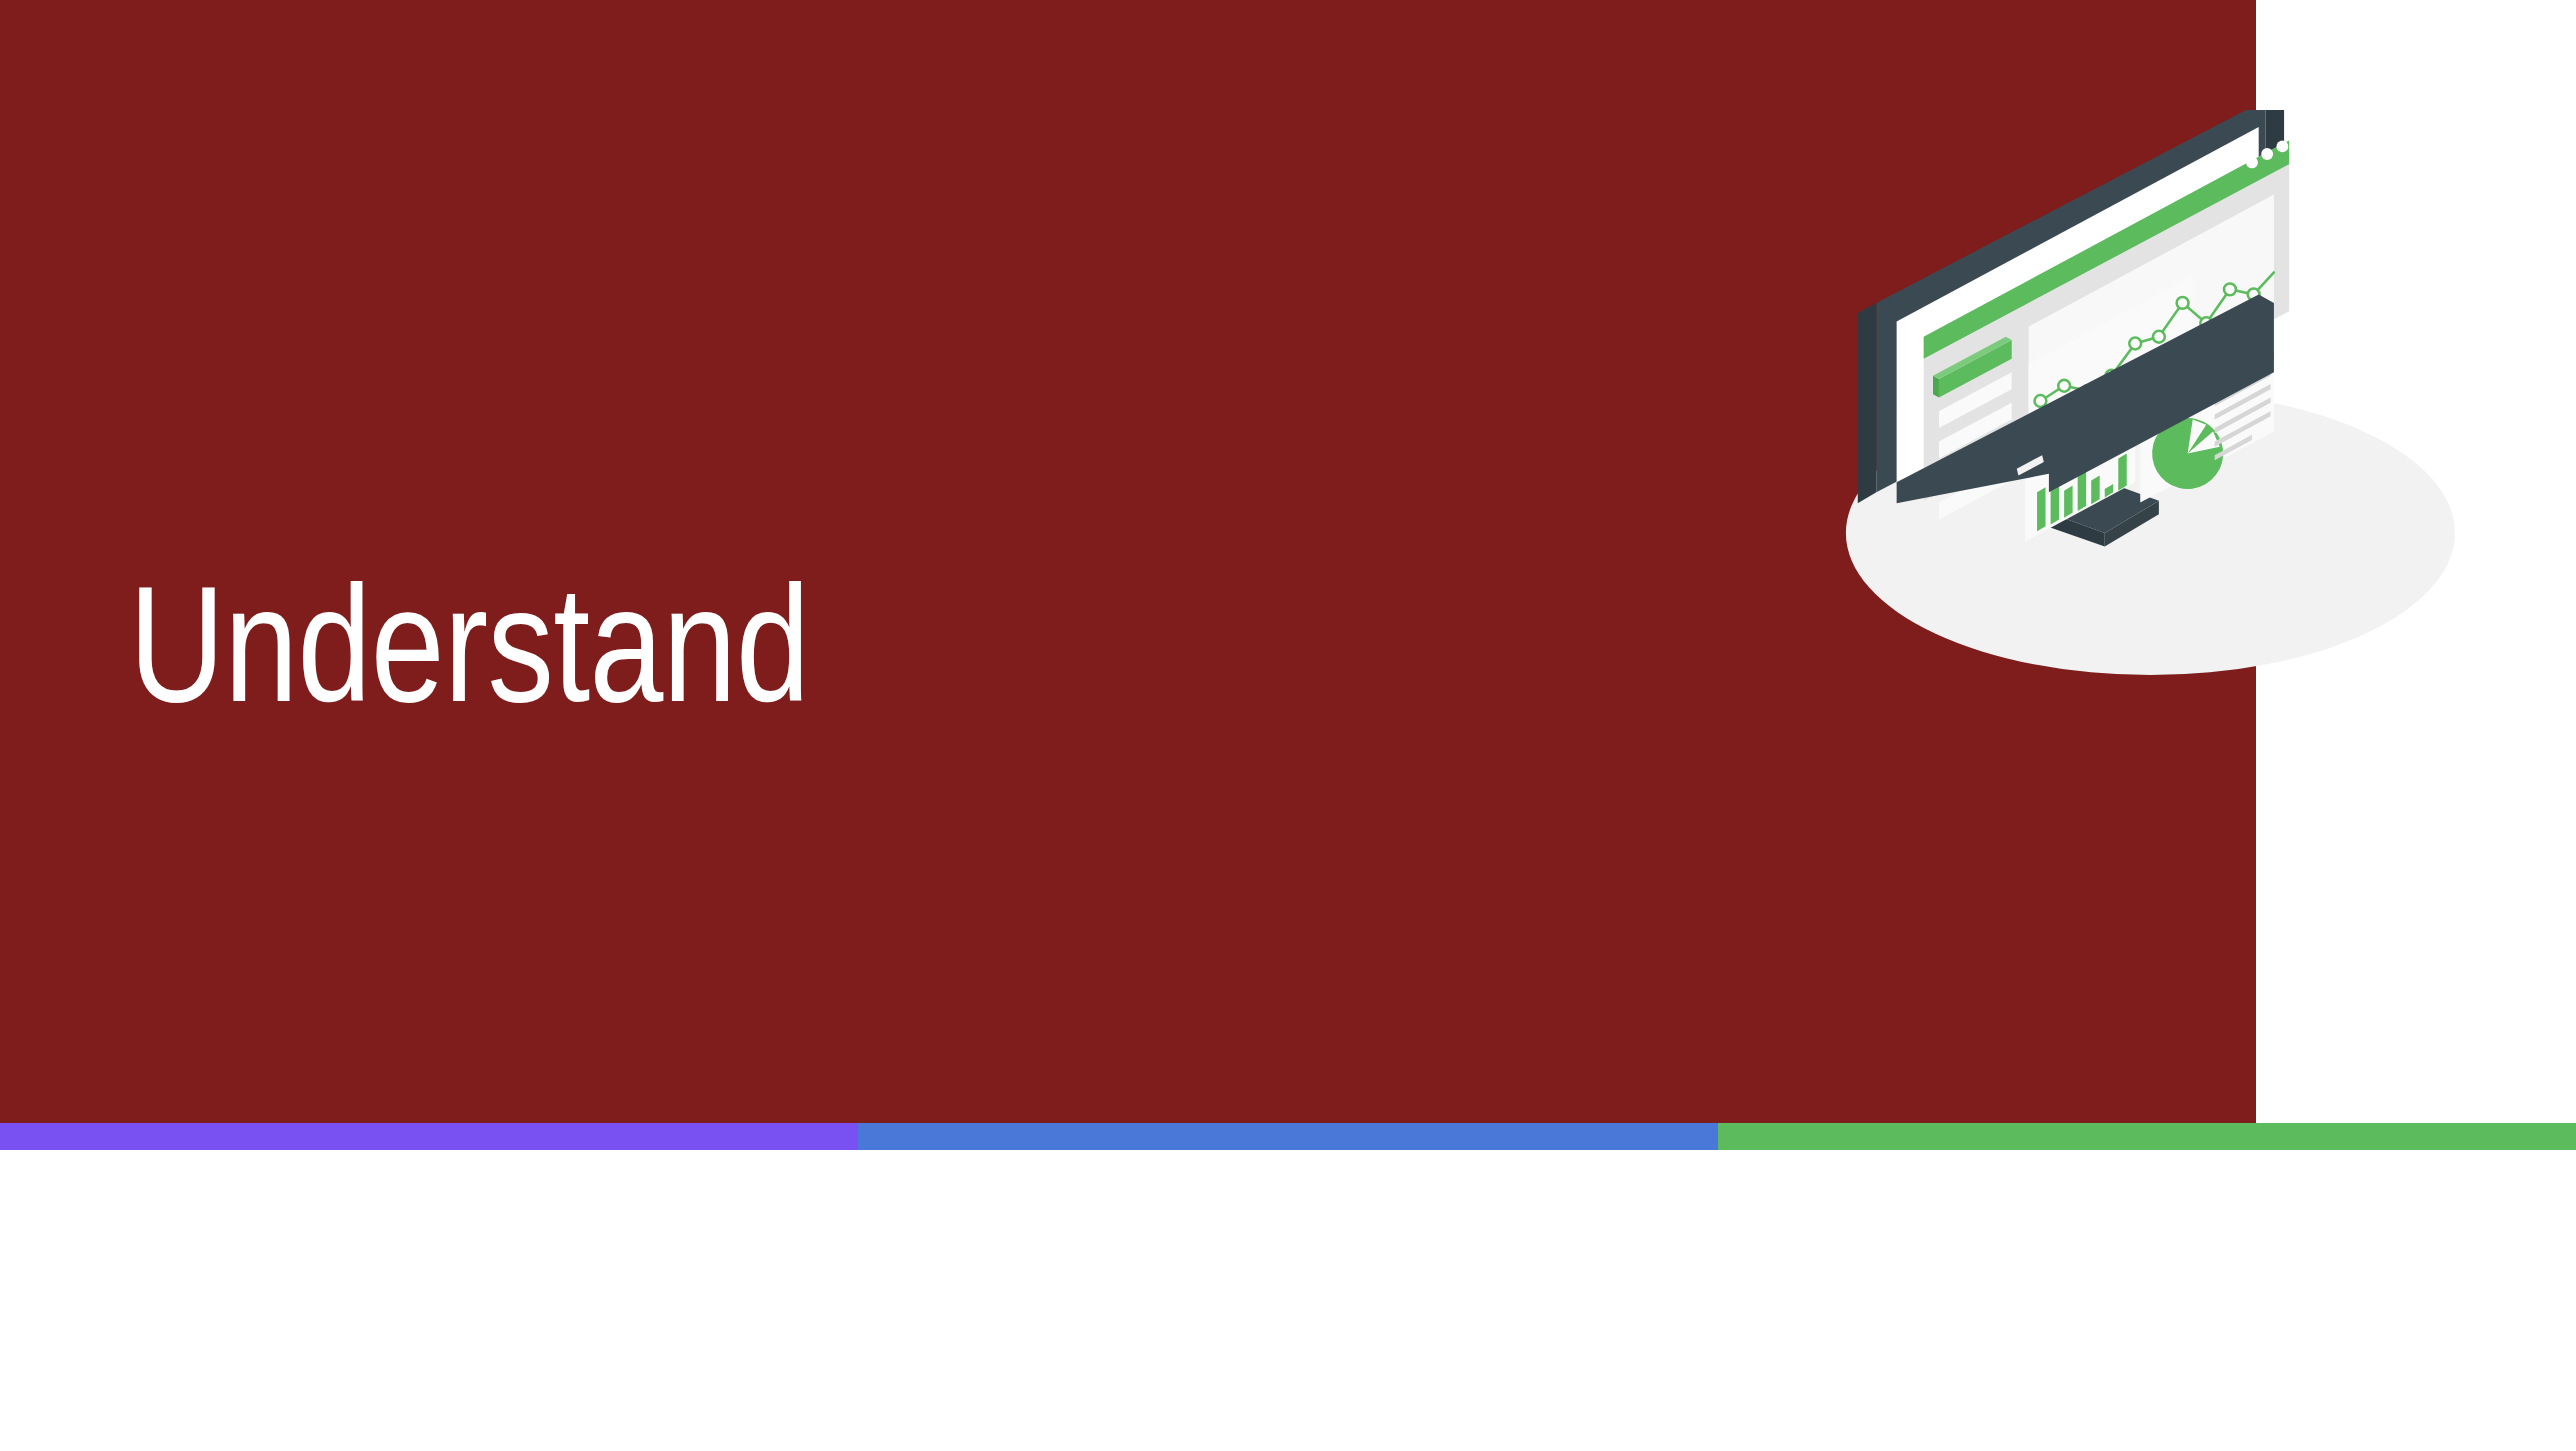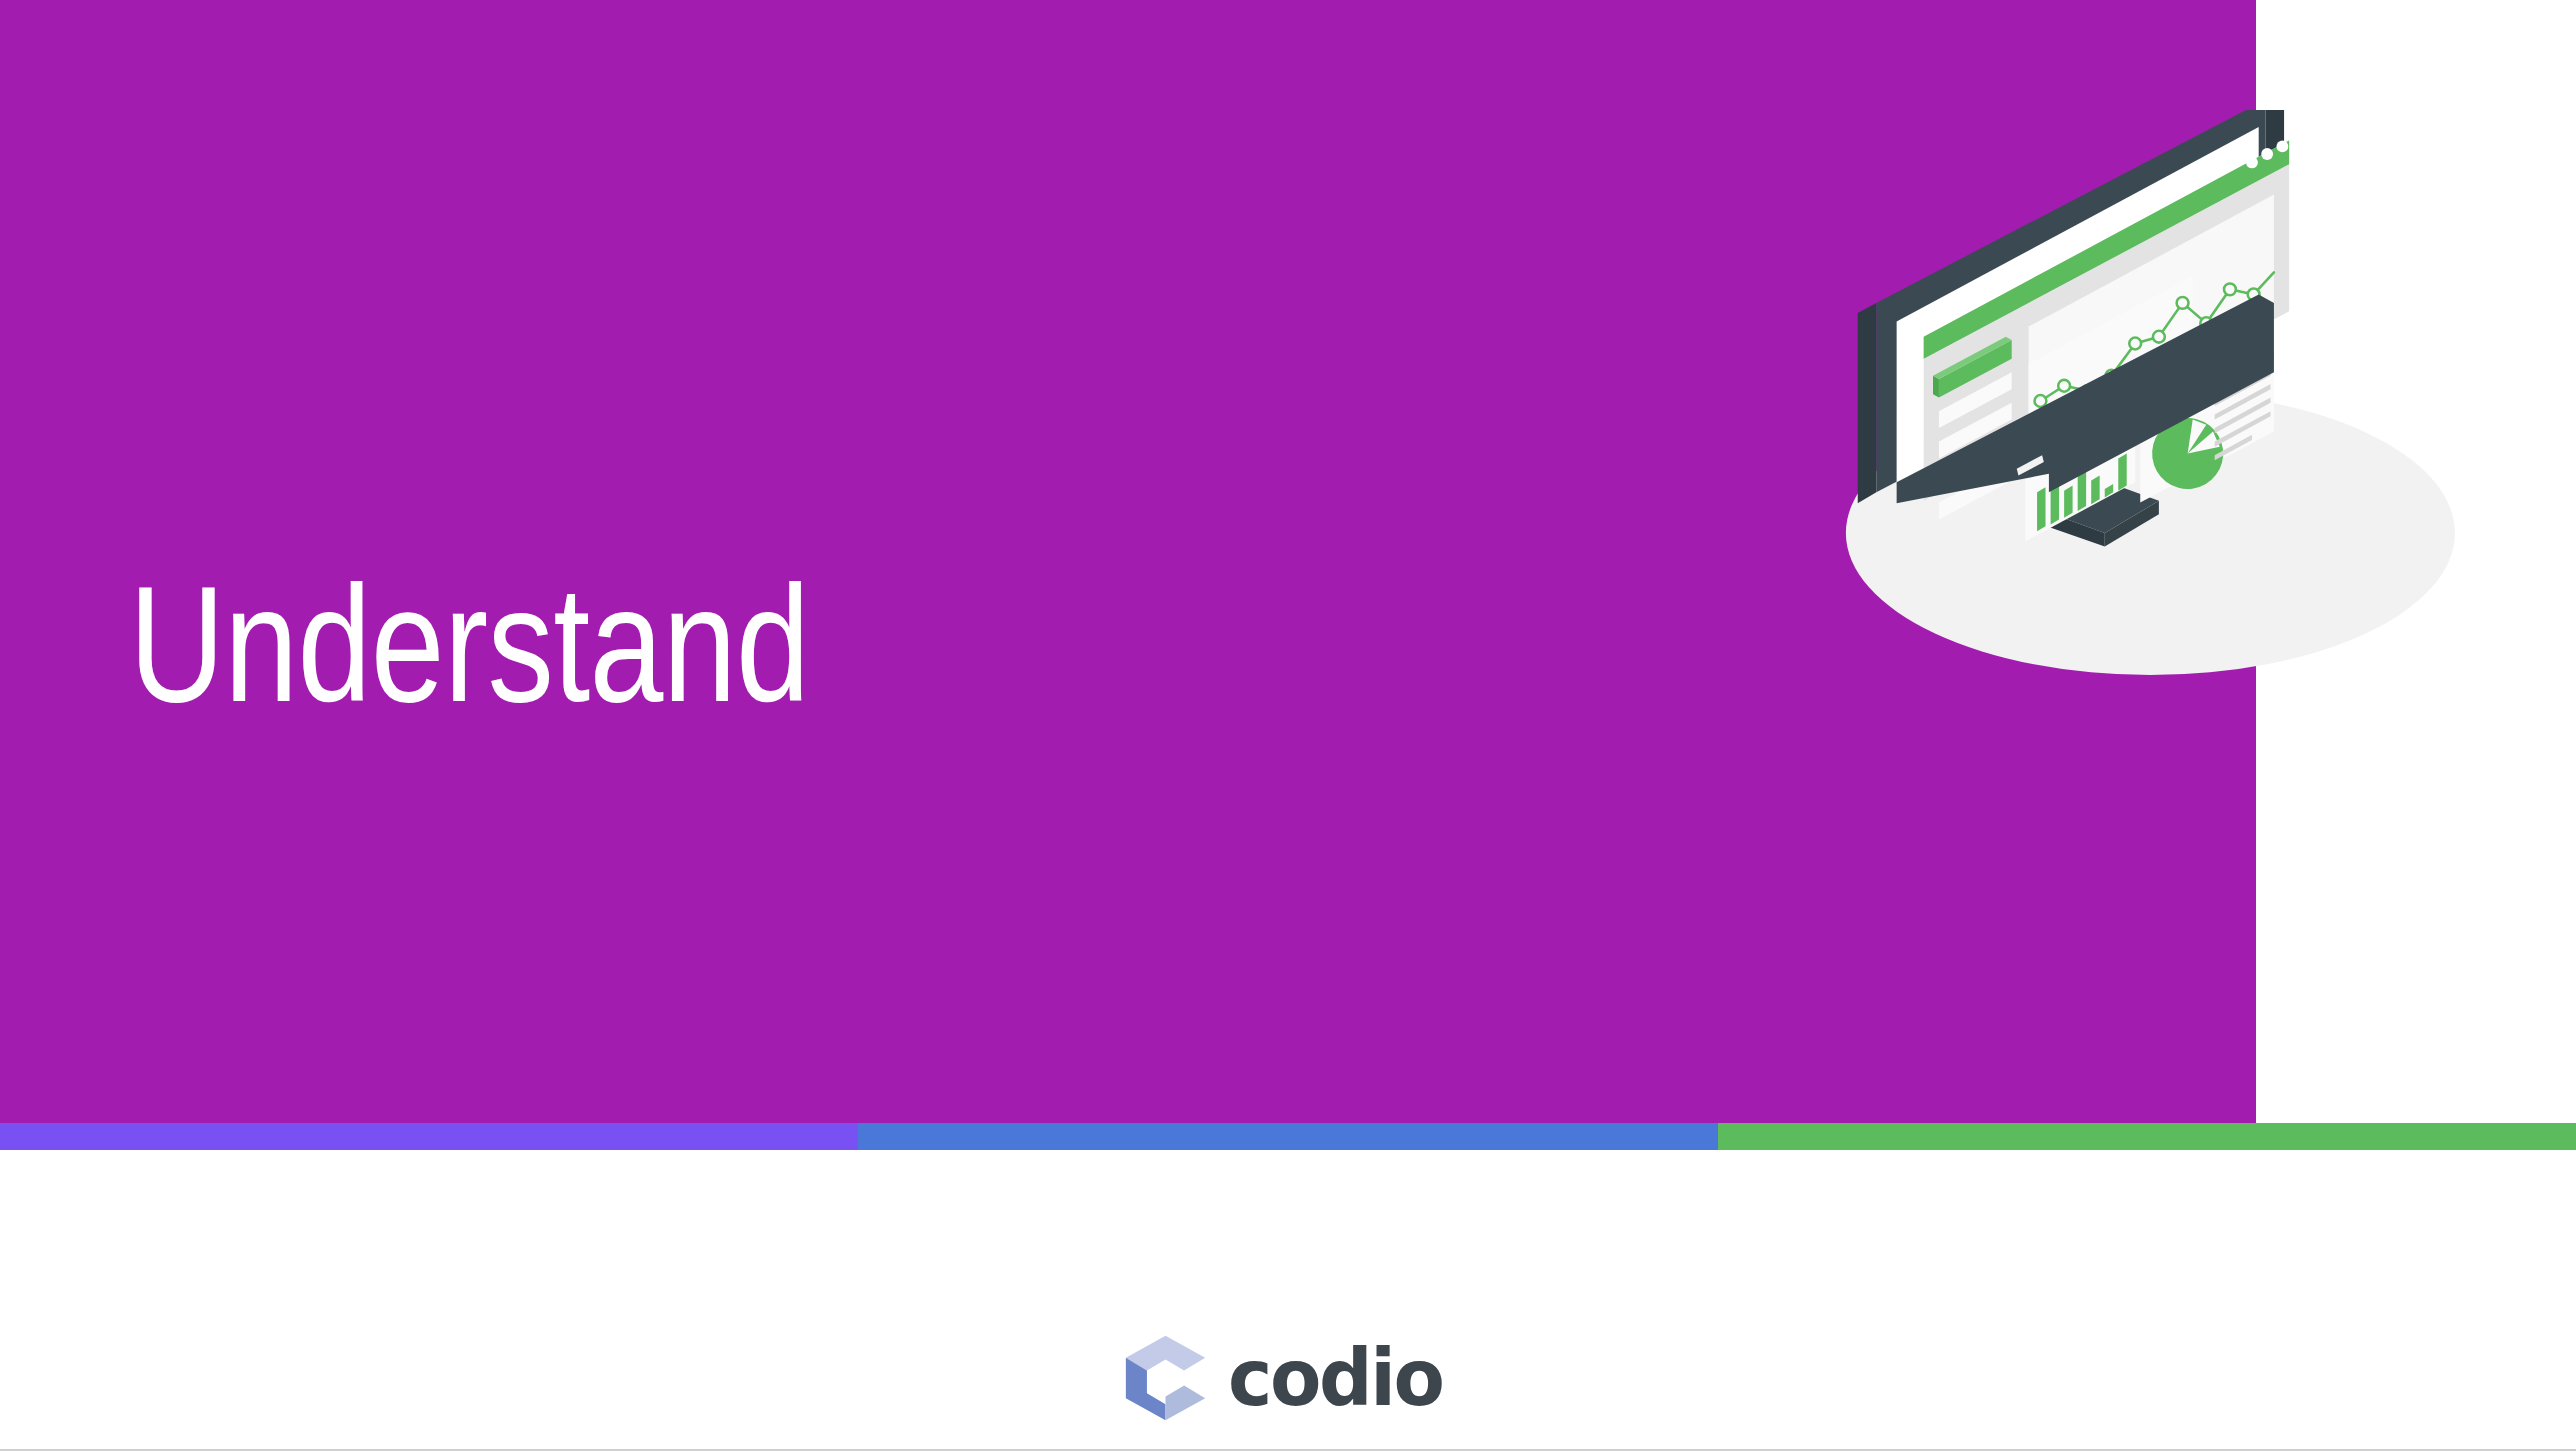--- a/index.html
+++ b/index.html
@@ -6,21 +6,21 @@
   body{
     width:2576px;height:1451px;overflow:hidden;
     background:#ffffff;
     font-family:"Liberation Sans","DejaVu Sans",sans-serif;
   }
   .slide{position:relative;width:2576px;height:1451px;}
 
   
   .hero{
     position:absolute;left:0;top:0;width:2256px;height:1123px;
-    background:#a21caf;
+    background:#7f1d1d;
   }
 
   
   .headline{
     position:absolute;left:129px;top:100px;width:1522px;
     margin:0;padding:0;
     font-family:"Liberation Sans","DejaVu Sans",sans-serif;
     font-weight:400;
     font-size:166px;
     line-height:1.31;
@@ -181,28 +181,15 @@
     </div>
 
   </div>
 
   <div class="colorbar">
     <span class="cb-purple"></span>
     <span class="cb-blue"></span>
     <span class="cb-green"></span>
   </div>
 
-  <div class="footer">
-    <div class="logo">
-      <svg class="logo-mark" viewBox="0 0 96 104" xmlns="http://www.w3.org/2000/svg">
-
-        <polygon points="48,2 95,28 70,43 48,30 26,43 1,28" fill="#c3cbe8"></polygon>
-
-        <polygon points="1,28 26,43 26,70 48,83 48,102 1,76" fill="#6b85c8"></polygon>
-
-        <polygon points="48,102 95,76 70,61 48,74" fill="#aebbdd"></polygon>
-      </svg>
-      <div class="logo-word">codio</div>
-    </div>
-  </div>
 
 </div>
 
 
 </body></html>

